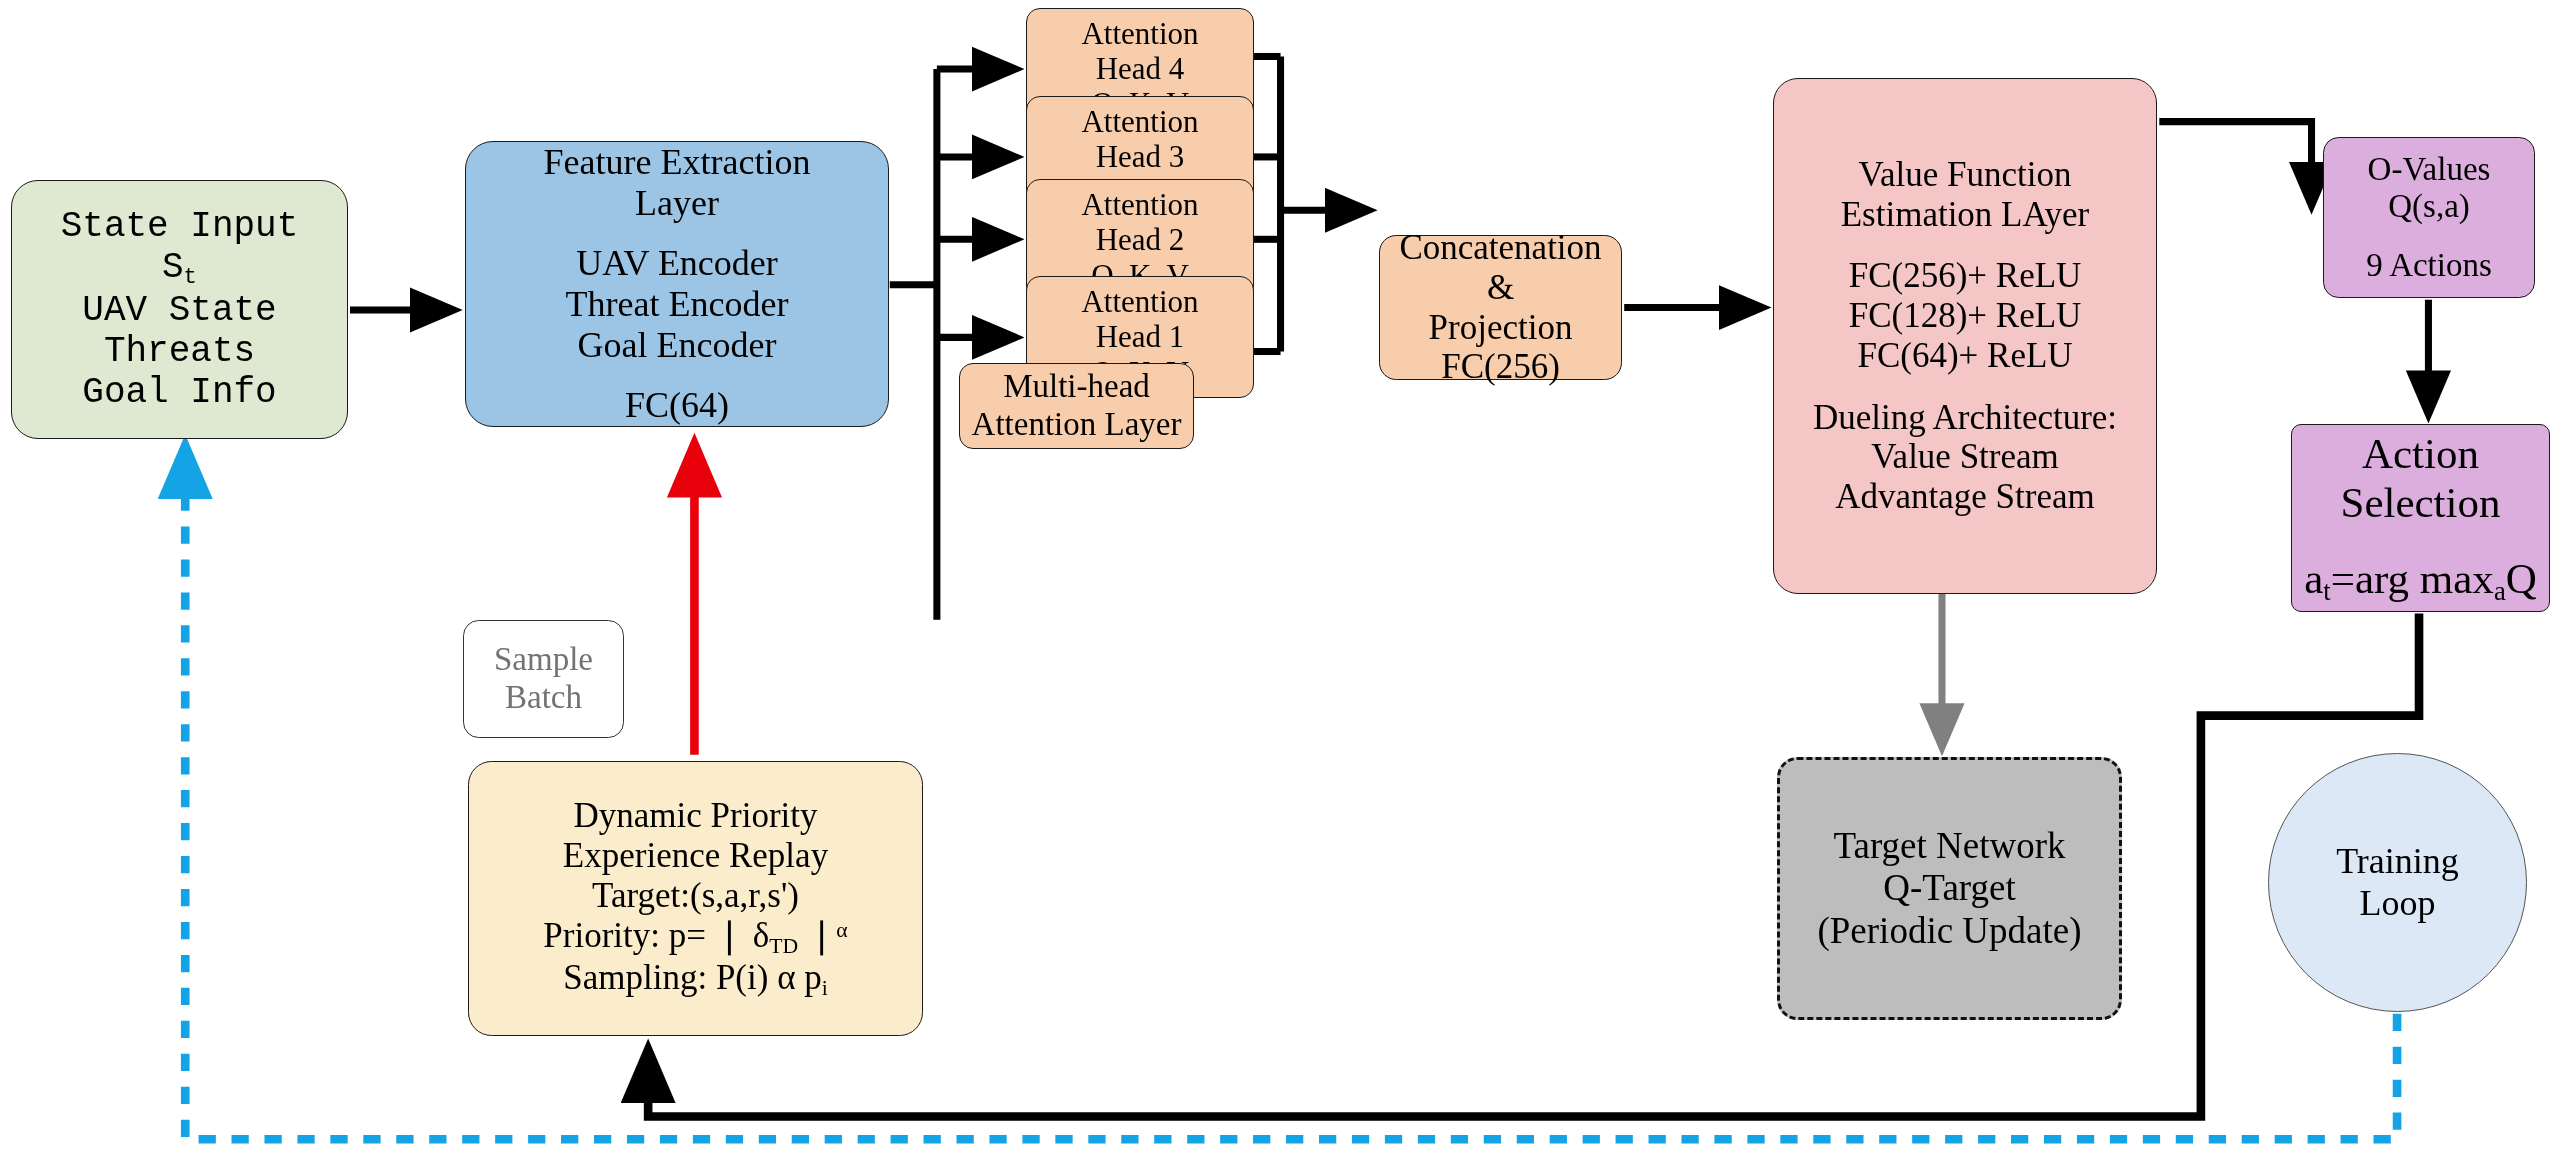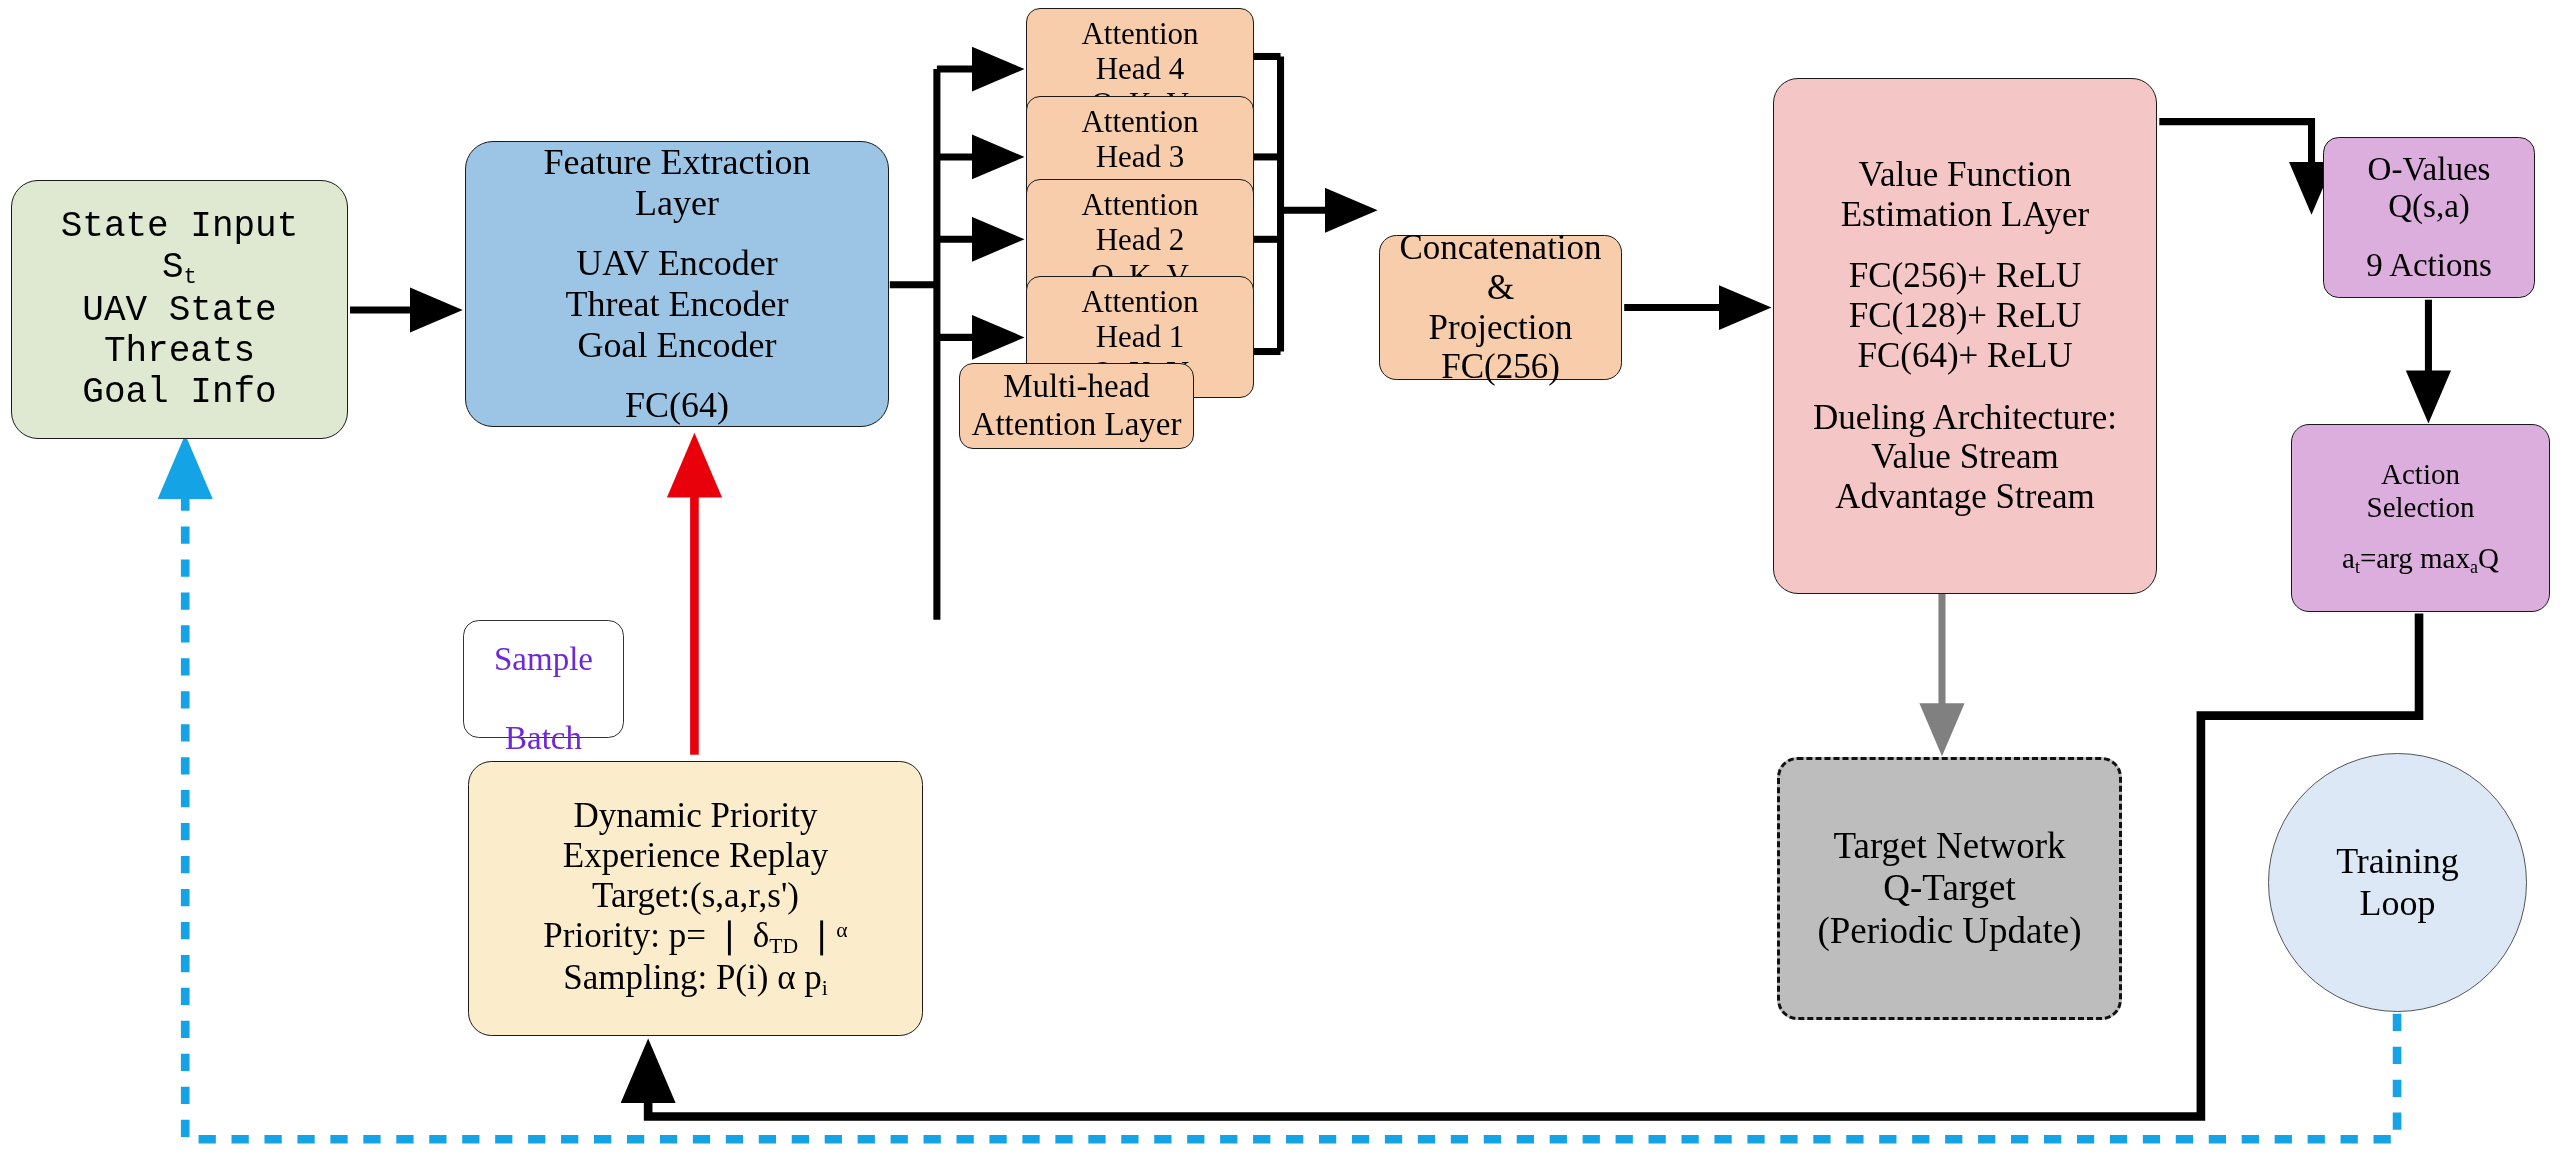--- a/index.html
+++ b/index.html
@@ -23,31 +23,31 @@
   #att2{left:1026px;top:179px;}
   #att1{left:1026px;top:276px;}
   #mha-label{left:959px;top:363px;width:235px;height:86px;border-radius:14px;
              background:#f7cdac;font-size:33px;}
   #concat{left:1379px;top:235px;width:243px;height:145px;border-radius:17.3px;
           background:#f7cdac;font-size:35px;}
   #value-fn{left:1773px;top:78px;width:384px;height:516px;border-radius:25px;
             background:#f4c6c6;font-size:35px;}
   #q-values{left:2323px;top:137px;width:212px;height:161px;border-radius:15.7px;
             background:#dcaedd;font-size:33px;}
-  #action-sel{left:2291px;top:424px;width:259px;height:188px;border-radius:18px;
-              background:#dcaedd;font-size:29px;}
+  #action-sel{left:2291px;top:424px;width:259px;height:188px;border-radius:10px;
+              background:#dcaedd;font-size:43px;}
   #target-net{left:1777px;top:757px;width:345px;height:263px;border-radius:20.4px;
               background:#bdbdbd;border:3.1px dashed #111;font-size:37px;}
   #training-loop{left:2268px;top:753px;width:259px;height:259px;border-radius:50%;
                  background:#dce8f6;border:1.6px solid #555;font-size:36px;}
   #replay{left:468px;top:761px;width:455px;height:275px;border-radius:23.5px;
           background:#fbeccb;font-size:35px;}
   #sample-batch{left:463px;top:620px;width:161px;height:118px;border-radius:15.7px;
                 background:#ffffff;font-size:33px;color:#e8000b;border:1.6px solid #333;}
-  #sample-batch .ln{color:#6d28d9;margin-top:41px;}
+  #sample-batch .ln{color:#737373;}
   sub{font-size:0.62em;vertical-align:-0.28em;}
   sup{font-size:0.62em;vertical-align:0.48em;}
 </style>
 </head>
 <body>
 
 <div id="stage">
 
   <svg class="wires" viewBox="0 0 3283 1495">
     <defs>

